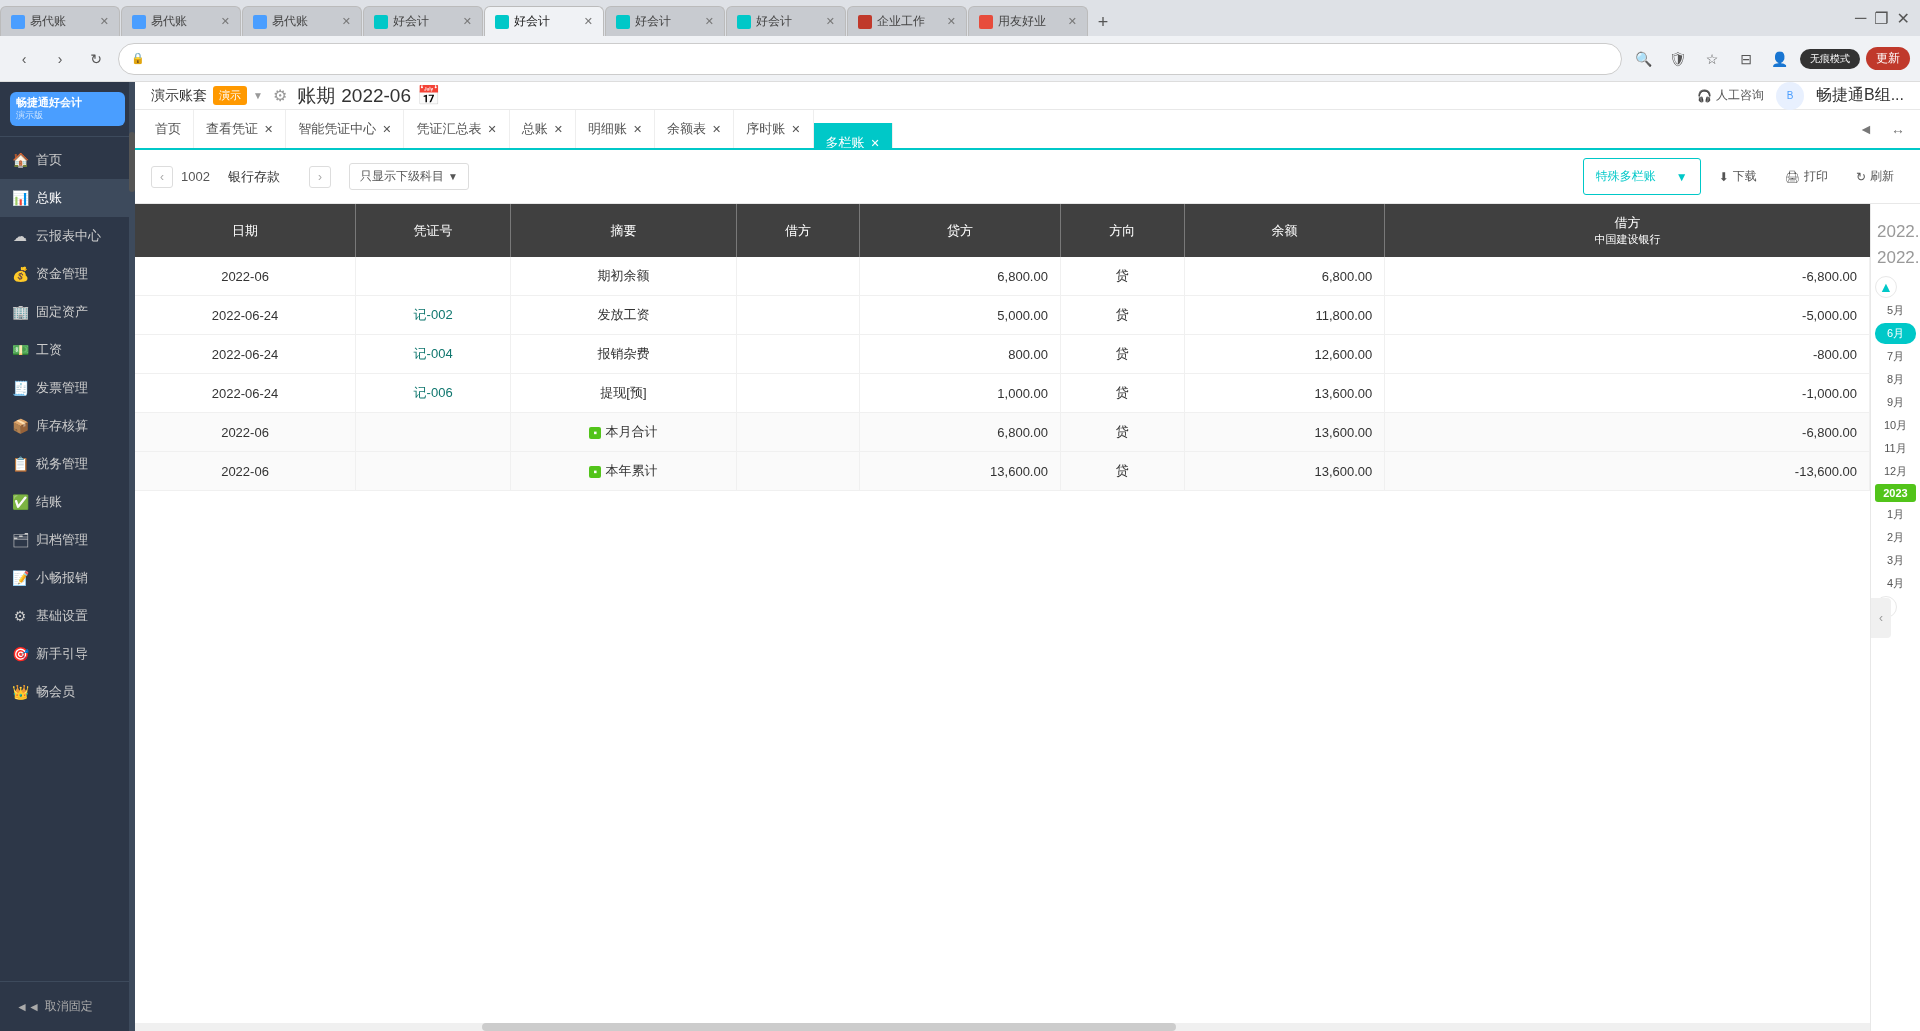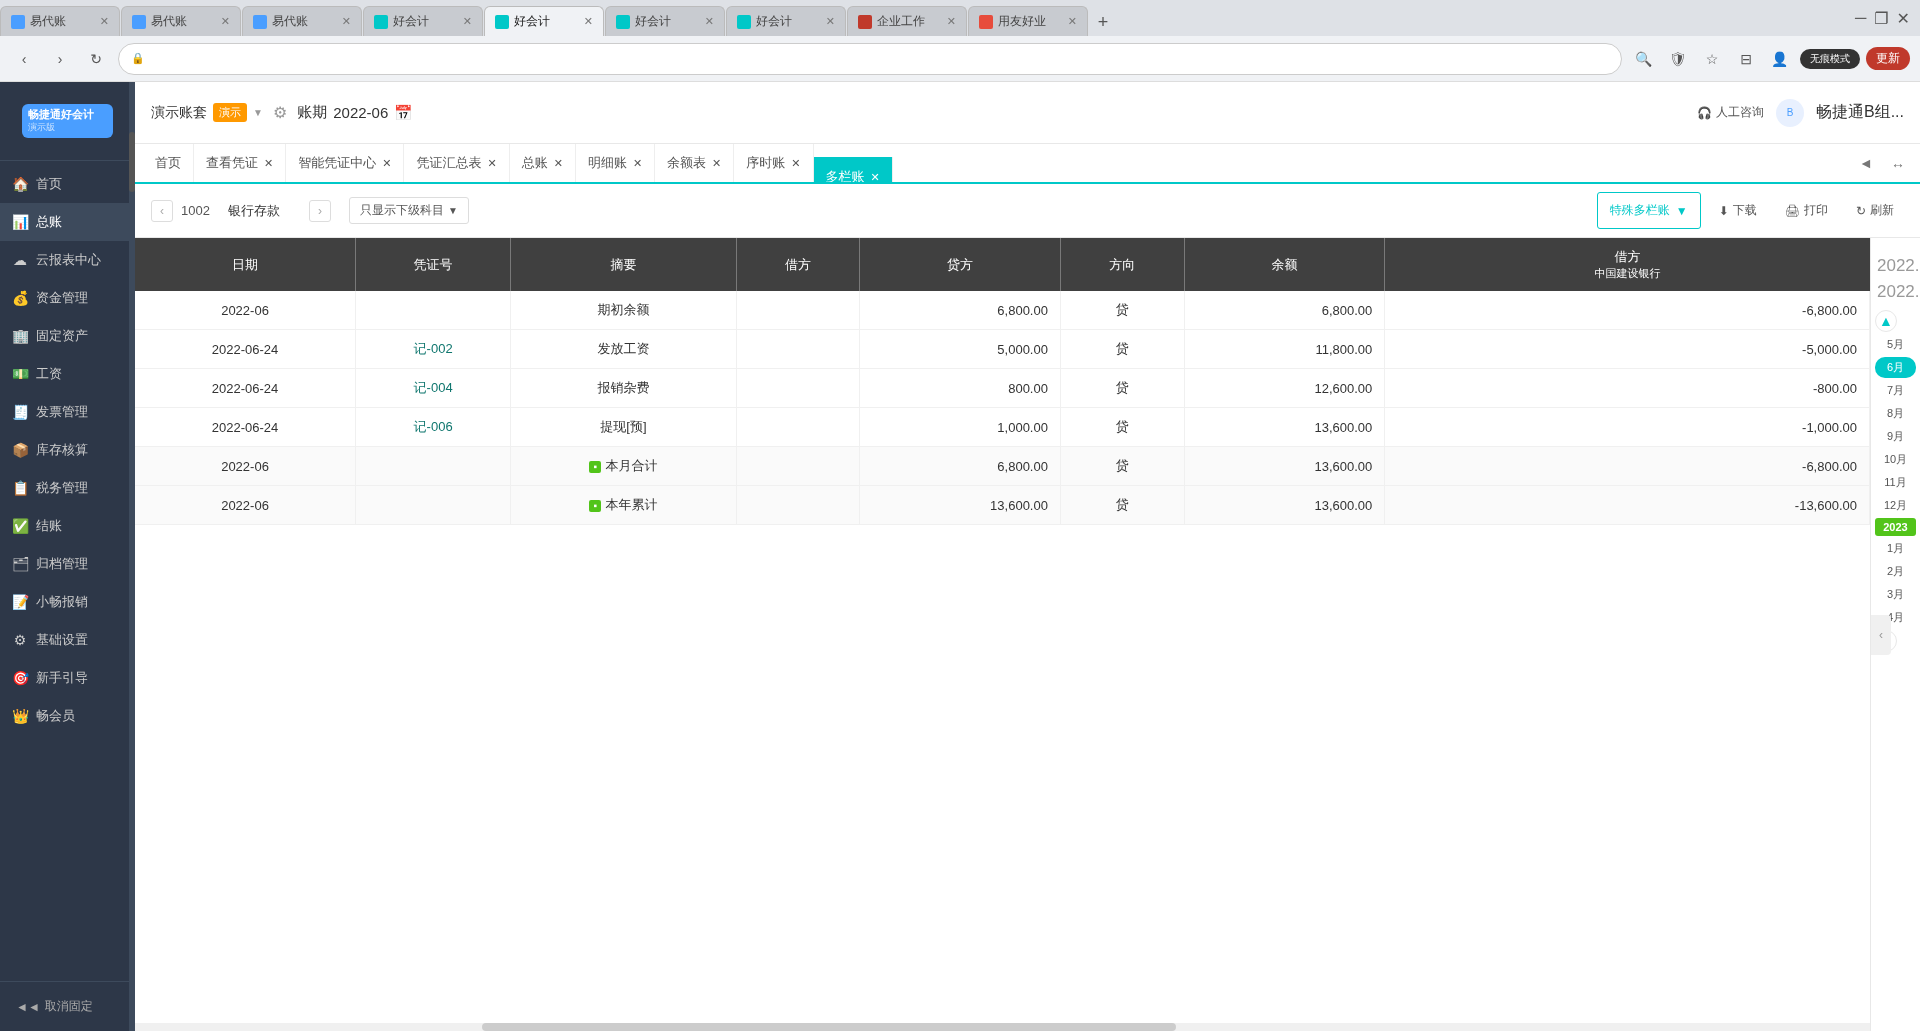--- a/index.html
+++ b/index.html
@@ -24,43 +24,43 @@
     .address-bar-actions { display: flex; gap: 6px; align-items: center; }
     .addr-action-btn { width: 28px; height: 28px; display: flex; align-items: center; justify-content: center; font-size: 14px; color: #555; cursor: pointer; border-radius: 50%; }
     .incognito-btn { background: #333; color: #fff; border-radius: 12px; padding: 3px 10px; font-size: 10px; cursor: pointer; }
     .update-btn { background: #c0392b; color: #fff; border-radius: 12px; padding: 3px 10px; font-size: 12px; cursor: pointer; }
 
     
     .app-layout { display: flex; height: calc(1031px - 36px - 46px); }
 
     
     .sidebar { width: 135px; background: #2d3748; display: flex; flex-direction: column; color: #fff; flex-shrink: 0; position: relative; }
-    .sidebar-logo { padding: 22px; border-bottom: 1px solid #3d4a5c; }
+    .sidebar-logo { padding: 10px; border-bottom: 1px solid #3d4a5c; }
     .logo-box { background: #4a9eff; border-radius: 6px; padding: 4px 6px; display: flex; align-items: center; gap: 4px; }
     .logo-text { font-size: 11px; font-weight: bold; color: #fff; line-height: 1.2; }
     .logo-sub { font-size: 9px; color: rgba(255,255,255,0.7); }
     .sidebar-nav { flex: 1; overflow-y: auto; padding: 4px 0; }
     .nav-item { display: flex; align-items: center; gap: 8px; padding: 10px 12px; cursor: pointer; color: #ccc; font-size: 13px; }
     .nav-item.active { background: #3d4a5c; color: #fff; }
     .nav-item .nav-icon { font-size: 14px; width: 16px; text-align: center; }
     .sidebar-bottom { padding: 10px; border-top: 1px solid #3d4a5c; }
     .unpin-btn { display: flex; align-items: center; gap: 5px; color: #aaa; font-size: 12px; cursor: pointer; padding: 6px; }
     .sidebar-scroll { position: absolute; right: 0; top: 0; bottom: 0; width: 6px; background: #3d4a5c; }
     .sidebar-scroll-thumb { width: 6px; height: 60px; background: #555; border-radius: 3px; top: 50px; position: absolute; }
 
     
     .main-content { flex: 1; display: flex; flex-direction: column; background: #f0f2f5; overflow: hidden; }
 
     
-    .top-bar { background: #fff; height: 62px; display: flex; align-items: center; padding: 0 16px; gap: 10px; border-bottom: 1px solid #e8e8e8; }
+    .top-bar { background: #fff; height: 28px; display: flex; align-items: center; padding: 0 16px; gap: 10px; border-bottom: 1px solid #e8e8e8; }
     .company-info { display: flex; align-items: center; gap: 6px; }
     .demo-badge { background: #ff9900; color: #fff; font-size: 11px; padding: 2px 6px; border-radius: 3px; }
     .dropdown-arrow { color: #999; font-size: 10px; }
     .settings-icon { color: #999; cursor: pointer; }
-    .period-info { display: flex; align-items: center; gap: 6px; color: #333; font-size: 15px; }
+    .period-info { display: flex; align-items: center; gap: 6px; color: #333; font-size: 19px; }
     .top-bar-right { margin-left: auto; display: flex; align-items: center; gap: 12px; }
     .customer-service { display: flex; align-items: center; gap: 4px; color: #555; font-size: 12px; cursor: pointer; }
     .user-avatar { width: 28px; height: 28px; border-radius: 50%; background: #e8f0fe; display: flex; align-items: center; justify-content: center; font-size: 10px; color: #4a9eff; }
     .user-name { font-size: 16px; color: #333; }
 
     
     .tab-nav { background: #fff; height: 40px; display: flex; align-items: center; border-bottom: 2px solid #00c8c8; padding: 0 8px; overflow: hidden; }
     .page-tab { display: flex; align-items: center; gap: 4px; padding: 0 12px; height: 40px; font-size: 13px; color: #555; cursor: pointer; border-right: 1px solid #eee; white-space: nowrap; }
     .page-tab.active { background: #00c8c8; color: #fff; margin-top: 28px; }
     .page-tab .close-x { font-size: 11px; color: inherit; margin-left: 2px; }
@@ -69,21 +69,21 @@
 
     
     .ledger-header { background: #fff; padding: 8px 16px; display: flex; align-items: center; gap: 8px; border-bottom: 1px solid #e8e8e8; }
     .nav-arrow { width: 22px; height: 22px; border: 1px solid #ddd; border-radius: 3px; display: flex; align-items: center; justify-content: center; cursor: pointer; color: #aaa; font-size: 12px; }
     .account-selector { display: flex; align-items: center; gap: 18px; min-width: 120px; font-size: 13px; color: #333; font-weight: 500; }
     .account-code { color: #555; }
     .account-name { color: #333; }
     .filter-btn { display: flex; align-items: center; gap: 4px; padding: 4px 10px; border: 1px solid #ddd; border-radius: 3px; font-size: 12px; color: #555; cursor: pointer; margin-left: 10px; }
     .filter-arrow { font-size: 10px; }
     .ledger-header-right { margin-left: auto; display: flex; align-items: center; gap: 8px; }
-    .special-multi-btn { border: 1px solid #00c8c8; color: #00c8c8; padding: 9px 12px; border-radius: 3px; font-size: 12px; cursor: pointer; display: flex; align-items: center; gap: 6px; }
+    .special-multi-btn { border: 1px solid #00c8c8; color: #00c8c8; padding: 9px 12px; border-radius: 3px; font-size: 12px; cursor: pointer; display: flex; align-items: center; gap: 20px; }
     .action-btn { display: flex; align-items: center; gap: 4px; padding: 5px 10px; font-size: 12px; color: #555; cursor: pointer; }
 
     
     .table-wrapper { flex: 1; overflow: auto; background: #fff; margin: 0; }
     .ledger-table { width: 100%; border-collapse: collapse; }
     .ledger-table thead tr { background: #404040; color: #fff; }
     .ledger-table thead th { padding: 10px 12px; text-align: center; font-weight: 500; font-size: 13px; border-right: 1px solid rgba(255,255,255,0.3); white-space: nowrap; }
     .ledger-table thead th:last-child { border-right: none; }
     .ledger-table tbody tr { border-bottom: 1px solid #f0f0f0; }
     .ledger-table tbody td { padding: 10px 12px; text-align: center; font-size: 13px; color: #333; border-right: 1px solid #f0f0f0; }

